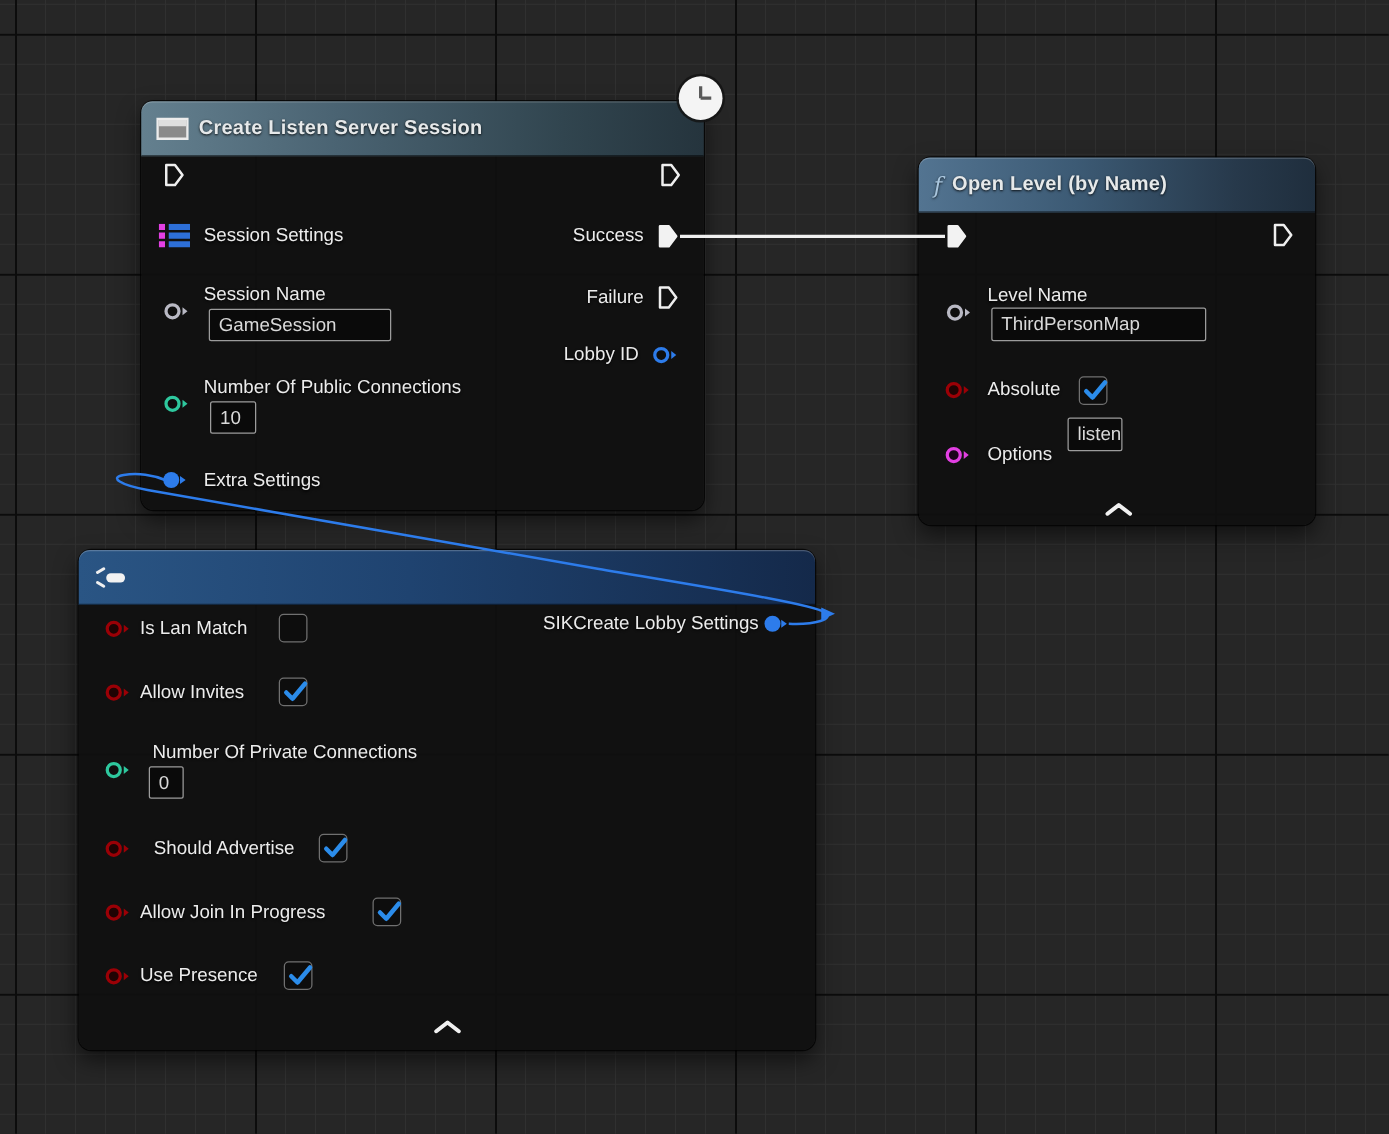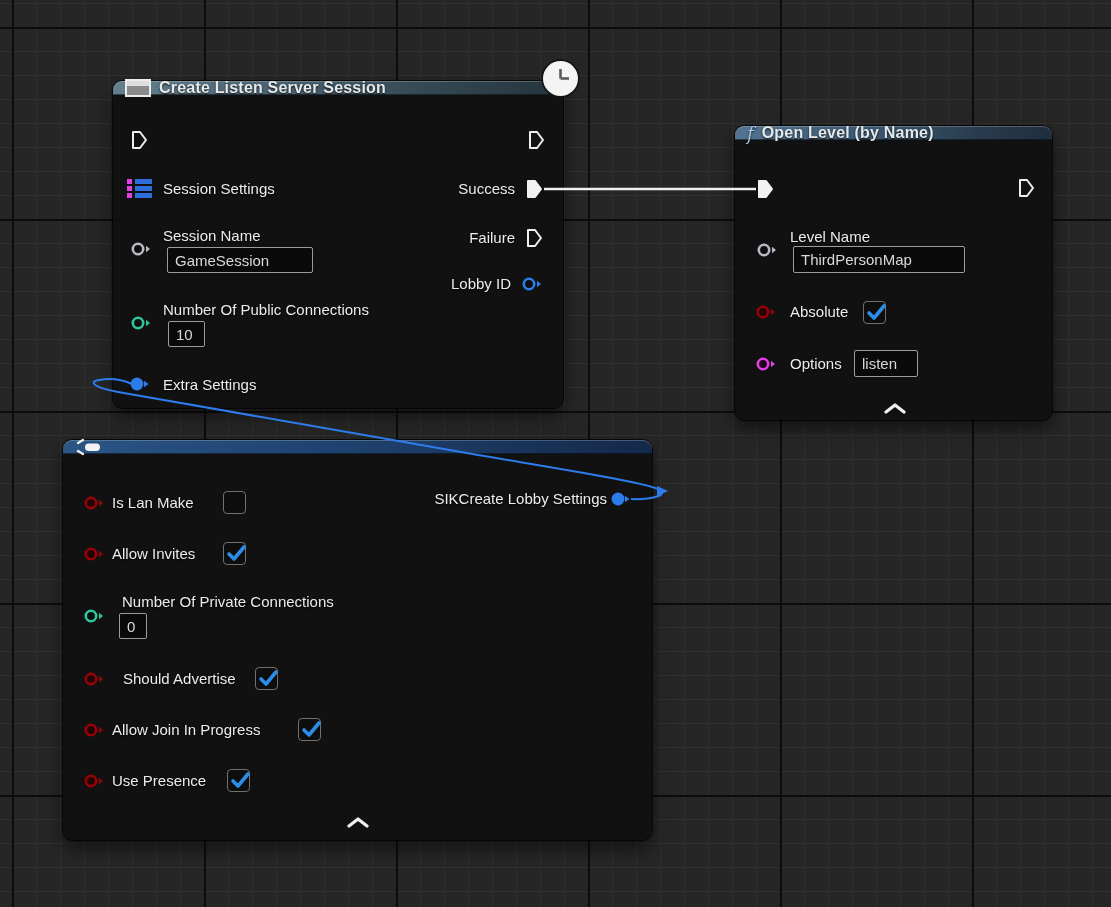--- a/index.html
+++ b/index.html
@@ -15,21 +15,21 @@
     background-size:192px 192px,192px 192px,24px 24px,24px 24px;
     background-position:0 27px,12px 0,0 3px,12px 0;
   }
   .node{
     position:absolute;border-radius:10px;
     background:rgba(16,16,16,0.95);
     box-shadow:0 0 0 1px rgba(0,0,0,0.75), 0 8px 18px rgba(0,0,0,0.55);
     z-index:10;
   }
   .header{
-    position:absolute;left:0;top:0;right:0;height:14px;
+    position:absolute;left:0;top:0;right:0;height:44px;
     border-radius:9px 9px 0 0;
     display:flex;align-items:center;gap:8px;padding-left:12px;
     box-shadow:inset 0 1px 0 rgba(255,255,255,0.22), inset 0 -1px 0 rgba(0,0,0,0.5);
   }
   .hdr-async{background:linear-gradient(90deg,#64808f 0%,#4a6372 35%,#31454f 75%,#25343d 100%);}
   .hdr-func{background:linear-gradient(90deg,#537491 0%,#3c5a74 40%,#27394b 80%,#1f2e3d 100%);}
   .hdr-make{background:linear-gradient(90deg,#2a5584 0%,#1f4370 45%,#14294a 100%);}
   .title{
     color:#e6e9ea;font-size:16px;font-weight:bold;letter-spacing:.2px;
     text-shadow:0 1px 2px rgba(0,0,0,.9);white-space:nowrap;
@@ -195,21 +195,21 @@
       </svg>
   </div>
 
   <div class="pin" style="left:20px;top:230px;">
     <svg width="21" height="16" viewBox="0 0 21 16">
         <circle cx="8" cy="8" r="5.2" fill="#1c041c" stroke="#e23fe2" stroke-width="2.6"></circle>
         <path d="M16 4.8 L20 8 L16 11.2 Z" fill="#e23fe2"></path>
       </svg>
   </div>
   <div class="lbl" style="left:55px;top:229px;">Options</div>
-  <div class="field" style="left:119px;top:224px;width:64px;height:27px;">
+  <div class="field" style="left:119px;top:208px;width:44px;height:27px;">
     <span>listen</span>
   </div>
 
   <div class="chev" style="left:148px;top:274px;">
     <svg width="24" height="11" viewBox="0 0 24 11">
         <polyline points="3,9 12,2 21,9" fill="none" stroke="#f0f0f0" stroke-width="3.2" stroke-linecap="round" stroke-linejoin="round"></polyline>
       </svg>
   </div>
 </div>
 
@@ -223,21 +223,21 @@
       </svg>
     </span>
   </div>
 
   <div class="pin" style="left:20px;top:55px;">
     <svg width="21" height="16" viewBox="0 0 21 16">
         <circle cx="8" cy="8" r="5.2" fill="#200303" stroke="#9b0006" stroke-width="2.6"></circle>
         <path d="M16 4.8 L20 8 L16 11.2 Z" fill="#9b0006"></path>
       </svg>
   </div>
-  <div class="lbl" style="left:49px;top:54px;">Is Lan Make</div>
+  <div class="lbl" style="left:49px;top:54px;">Is Lan Match</div>
   <div class="checkbox" style="left:160px;top:51px;">
     
   </div>
 
   <div class="lbl" style="right:45px;top:50px;">SIKCreate Lobby Settings</div>
   <div class="pin" style="left:547px;top:51px;">
     <svg width="21" height="16" viewBox="0 0 21 16">
         <circle cx="8" cy="8" r="6.4" fill="#2d7ceb"></circle>
         <path d="M15 4.8 L19.5 8 L15 11.2 Z" fill="#2d7ceb"></path>
       </svg>

